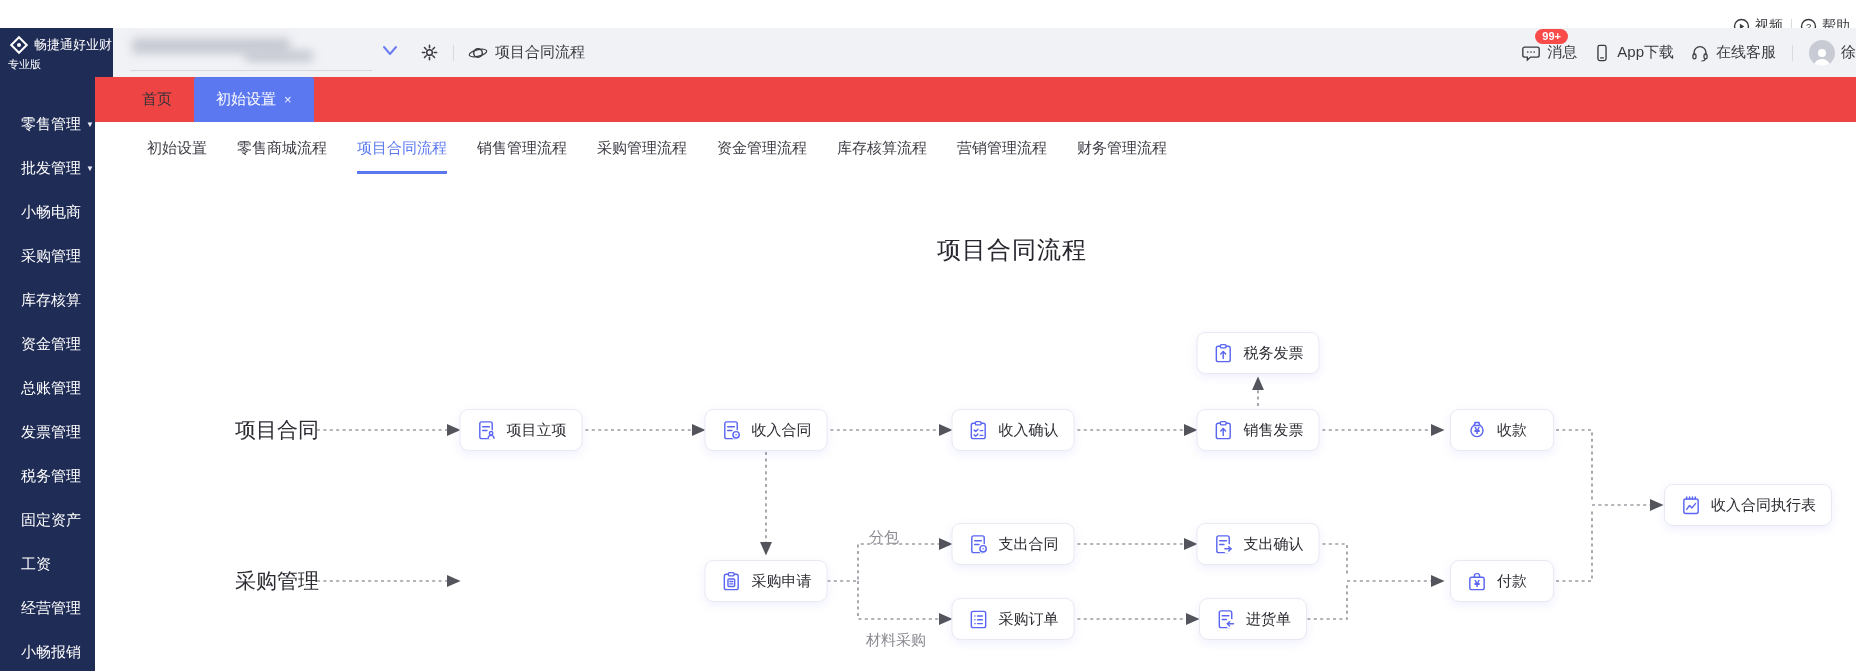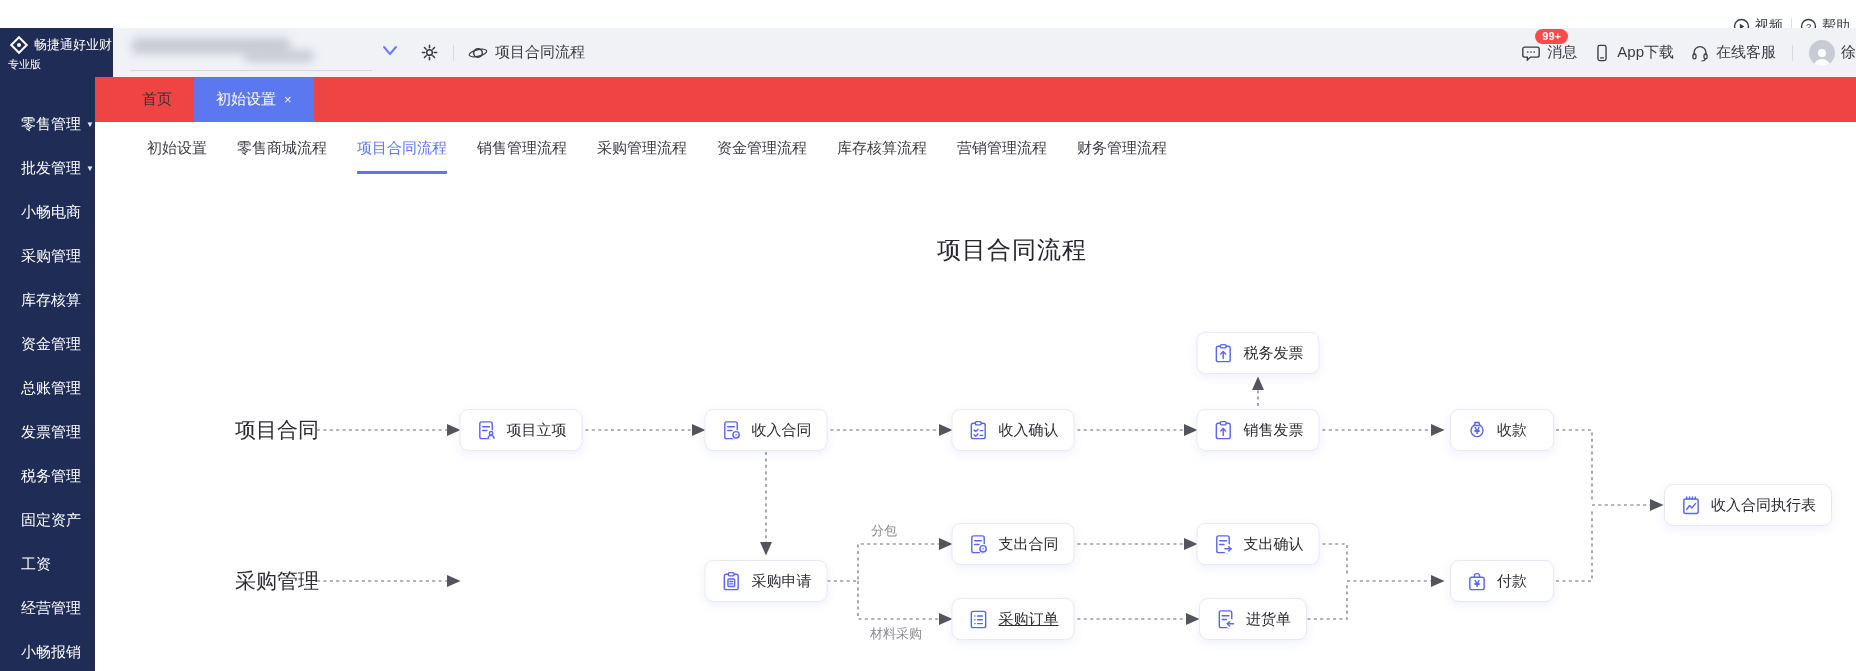--- a/index.html
+++ b/index.html
@@ -59,21 +59,21 @@
 
   
   .edges { position:absolute; left:0; top:0; width:1856px; height:671px; z-index:2; }
   .diagram-title { position:absolute; transform:translateX(-50%); font-size:24px; color:#26262e;
     font-weight:500; z-index:3; letter-spacing:1px; }
   .row-label { position:absolute; transform:translate(-50%,-50%); font-size:21px; color:#2c2c34;
     font-weight:500; z-index:3; white-space:nowrap; }
   .node { position:absolute; transform:translate(-50%,-50%); z-index:3; display:flex; align-items:center; gap:9px;
     height:42px; min-width:104px; padding:0 15px; background:#fff; border:1px solid #e9e9f2; border-radius:9px;
     box-shadow:0 3px 10px rgba(90,102,242,.10); font-size:15px; color:#2c2c33; white-space:nowrap; }
-  .edge-label { position:absolute; transform:translate(-50%,-50%); font-size:13px; color:#8a8a92; z-index:3; white-space:nowrap; }
+  .edge-label { position:absolute; transform:translate(-50%,-50%); font-size:15px; color:#8a8a92; z-index:3; white-space:nowrap;margin-top:6px; }
 </style>
 </head>
 <body>
 
 <div class="page">
 
   <div class="topstrip"></div>
 
   <div class="sidebar">
     <div class="side-menu">
@@ -389,21 +389,21 @@
             <rect x="4.5" y="2.5" width="13" height="17.5" rx="2"></rect>
             <line x1="7.5" y1="7.5" x2="14.5" y2="7.5"></line>
             <line x1="7.5" y1="11.5" x2="12" y2="11.5"></line>
             <circle cx="16.3" cy="16" r="5" fill="#fff" stroke="none"></circle>
             <line x1="13" y1="16" x2="19.3" y2="16"></line>
             <path d="M17 13.8 L19.4 16 L17 18.2"></path>
           </svg>
         </span>
         <span>支出确认</span>
       </div>
-      <div class="node" style="left: 1013px; top: 619px; text-decoration: underline;">
+      <div class="node" style="left: 1013px; top: 619px;">
         <span class="hicon">
           <svg width="22" height="23" viewBox="0 0 23 23" fill="none" stroke="#5a66f2" stroke-width="1.5" stroke-linecap="round" stroke-linejoin="round">
             <rect x="4" y="3" width="15" height="17" rx="2"></rect>
             <circle cx="7.8" cy="7.8" r="0.8" fill="#5a66f2" stroke="none"></circle>
             <circle cx="7.8" cy="11.8" r="0.8" fill="#5a66f2" stroke="none"></circle>
             <circle cx="7.8" cy="15.8" r="0.8" fill="#5a66f2" stroke="none"></circle>
             <line x1="10.5" y1="7.8" x2="15.5" y2="7.8"></line>
             <line x1="10.5" y1="11.8" x2="15.5" y2="11.8"></line>
             <line x1="10.5" y1="15.8" x2="15.5" y2="15.8"></line>
           </svg>

